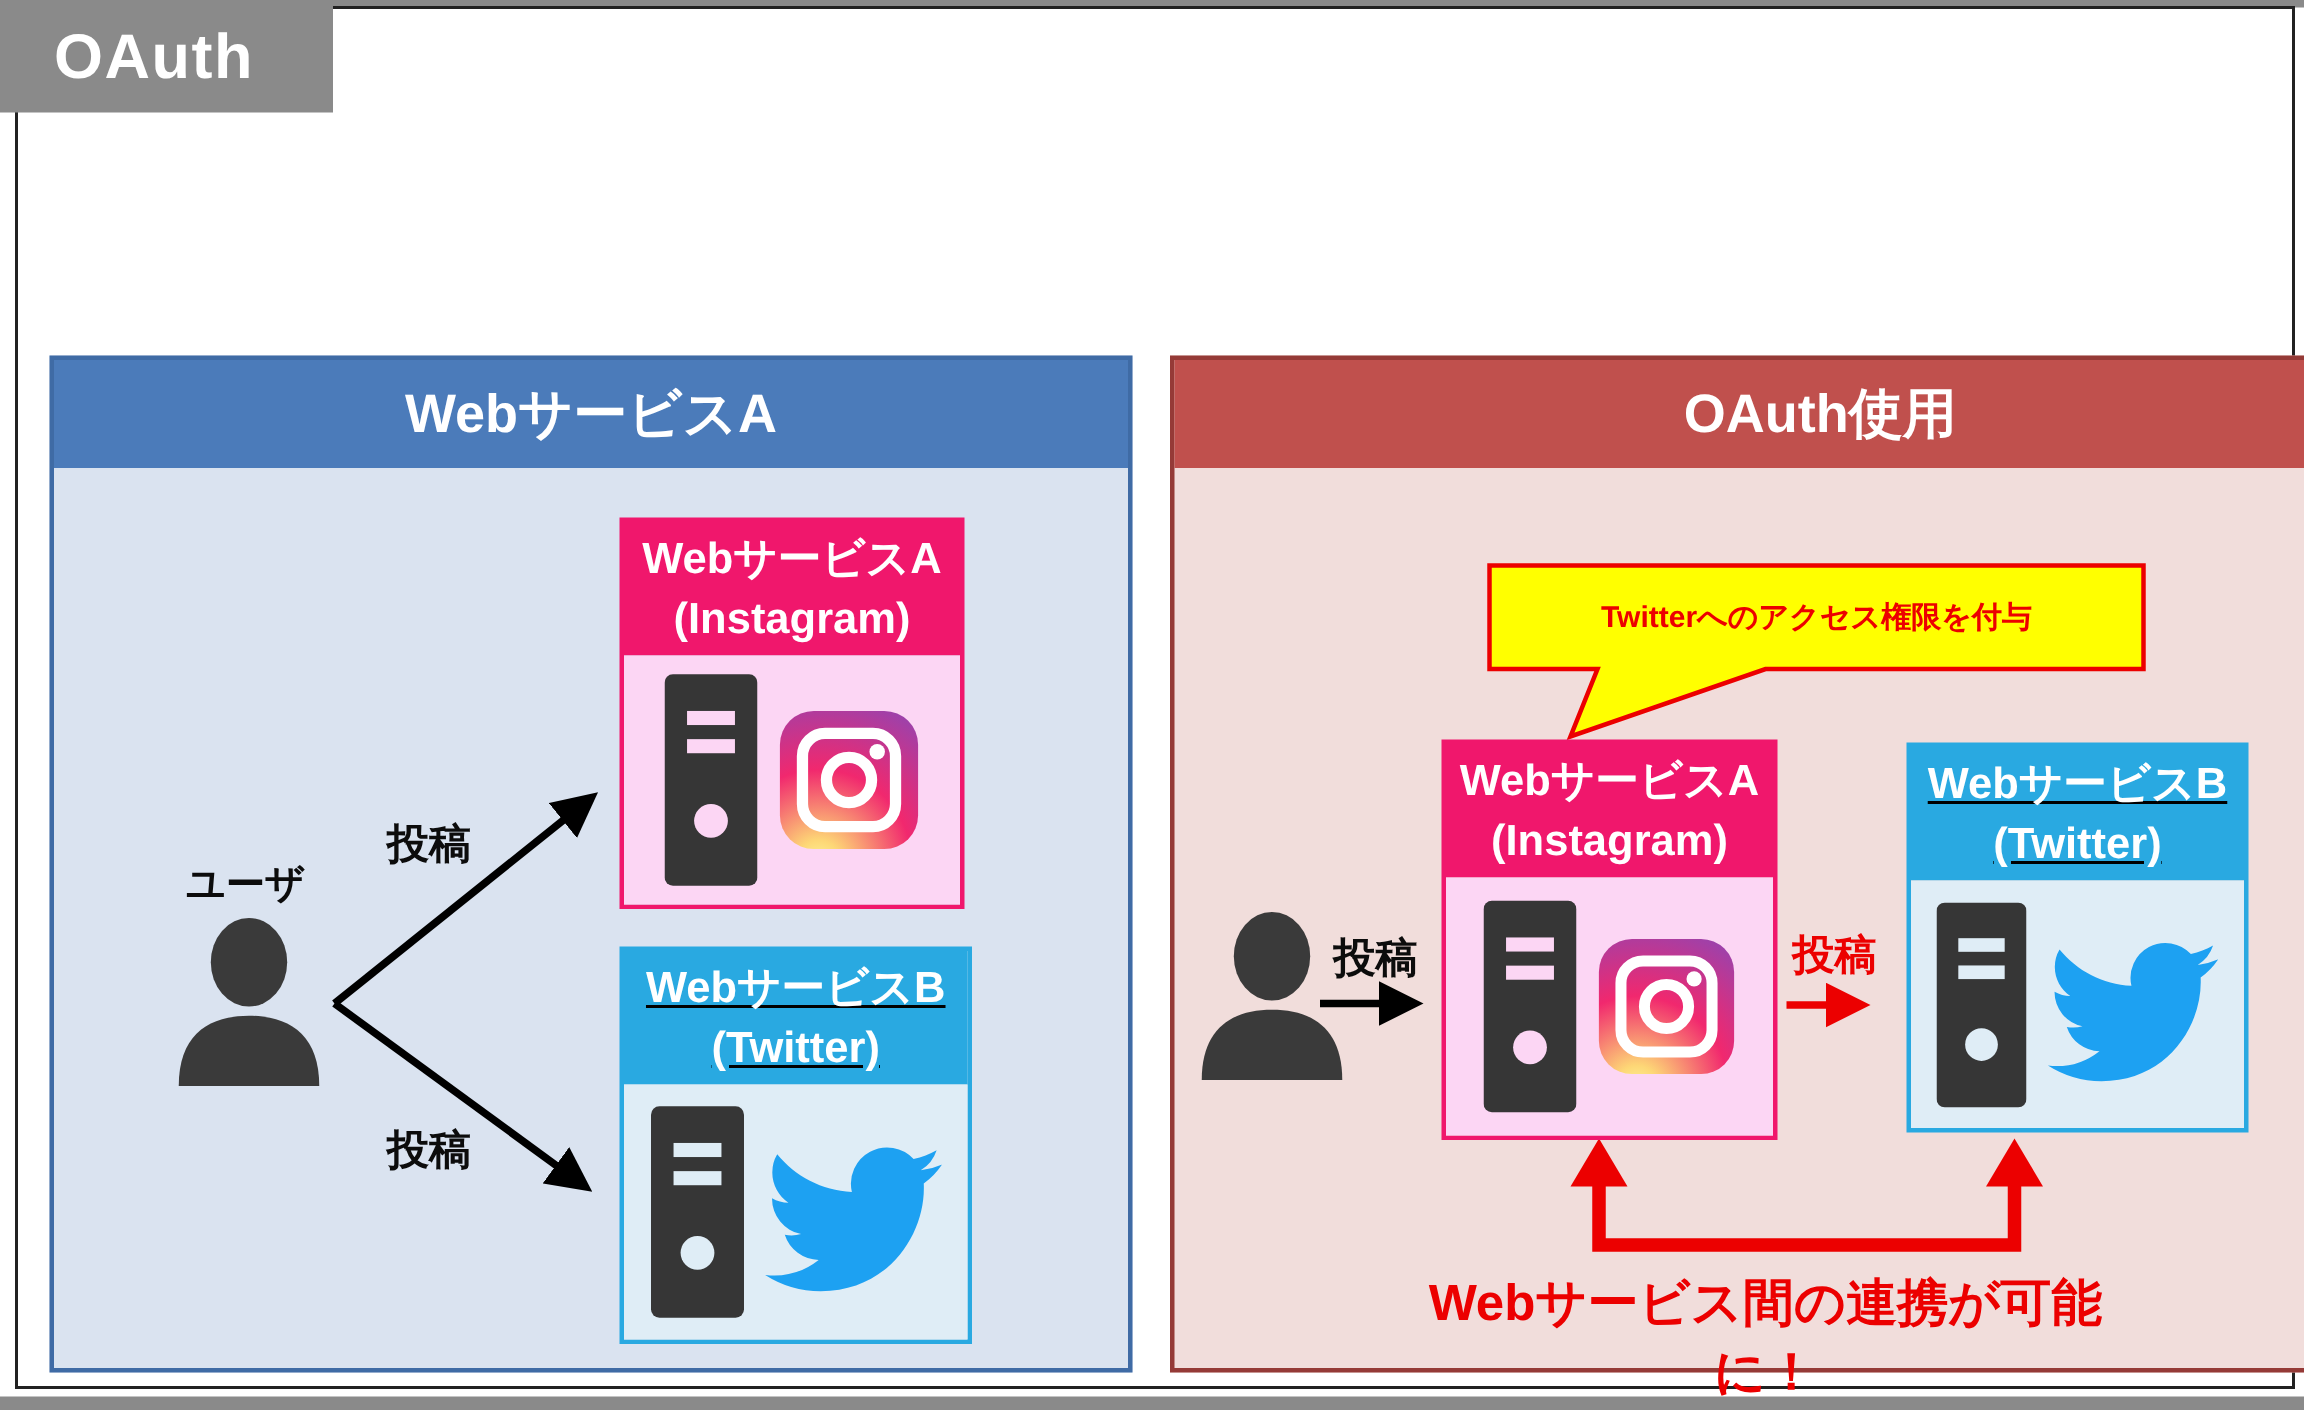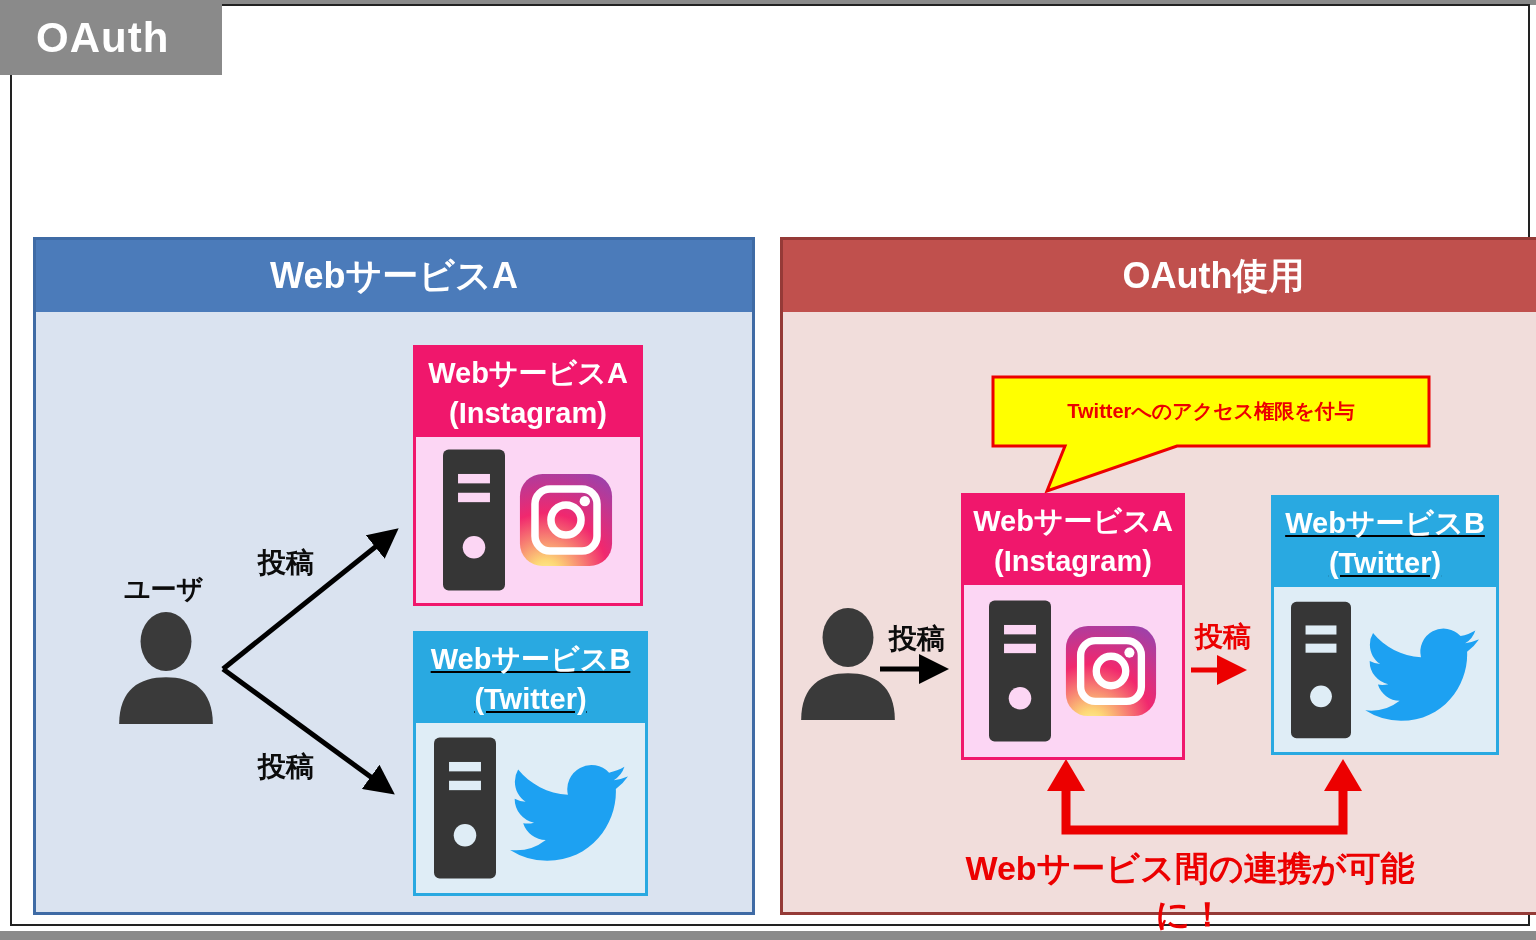--- a/index.html
+++ b/index.html
@@ -52,21 +52,21 @@
   .svc.cyan .svc-body{background:var(--c-cyan-body);--slot:var(--c-cyan-body);}
 
   .post-label{font-size:28px;font-weight:bold;color:#0c0c0c;text-align:right;}
   .post-label.red{color:var(--c-red);}
 
   .user-label{font-size:26px;font-weight:bold;color:#0c0c0c;text-align:center;}
 
   #callout-text{left:208px;top:135px;width:440px;height:73px;display:flex;
     align-items:center;justify-content:center;color:var(--c-red);
     font-weight:bold;font-size:20px;z-index:3;}
-  #bottom-note{left:157px;top:606px;width:500px;text-align:center;
+  #bottom-note{left:144px;top:606px;width:500px;text-align:center;
     color:var(--c-red);font-weight:bold;font-size:34px;}
 
   svg{display:block;}
   .overlay{pointer-events:none;}
 </style>
 </head>
 <body>
 
 <svg width="0" height="0" style="position:absolute" aria-hidden="true">
   <defs>

